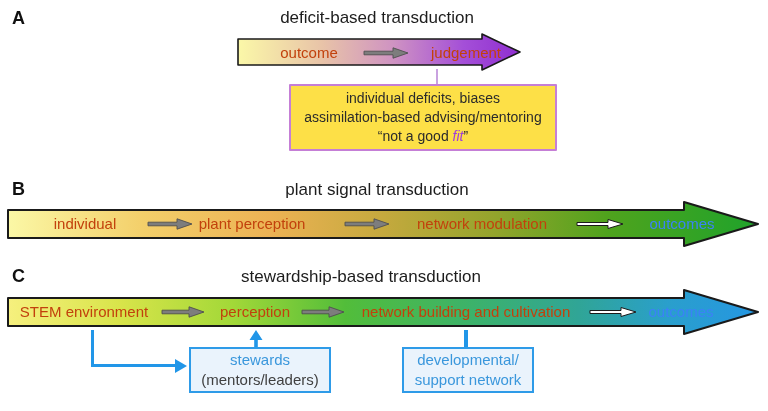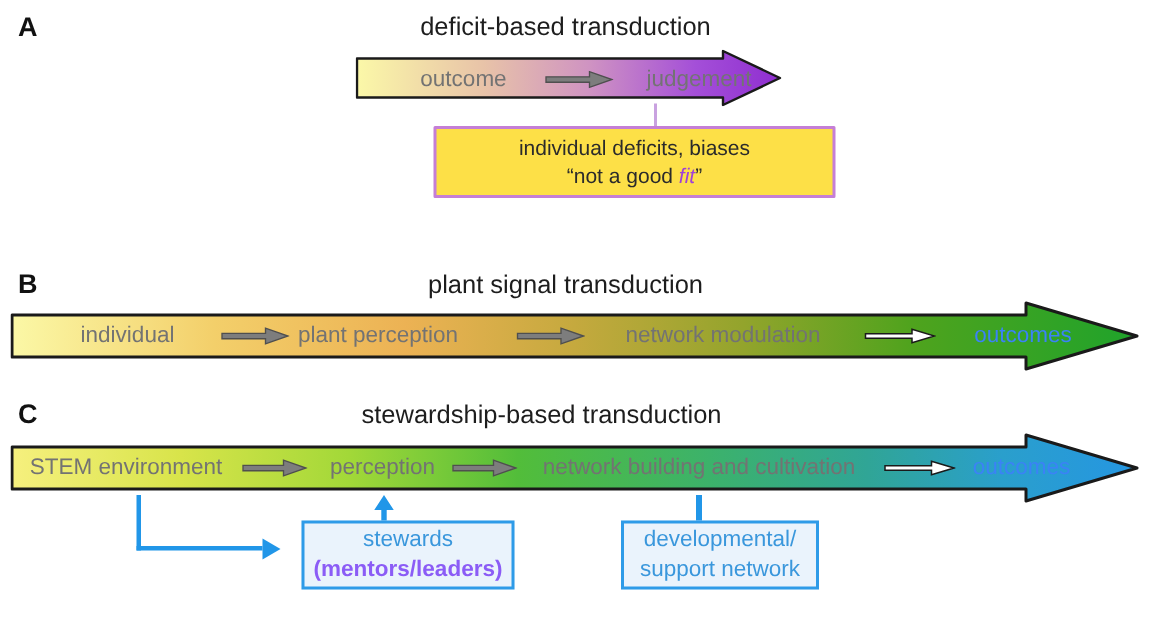--- a/index.html
+++ b/index.html
@@ -3,34 +3,34 @@
 <meta charset="utf-8">
 <style>
   html,body{margin:0;padding:0;}
   body{
     width:768px;height:411px;position:relative;background:#ffffff;
     font-family:"Liberation Sans","DejaVu Sans",sans-serif;overflow:hidden;
   }
   .abs{position:absolute;}
   .panel-label{font-size:18px;font-weight:bold;color:#111;}
   .title{font-size:17px;color:#1d1d1d;text-align:center;white-space:nowrap;}
-  .seg-label{font-size:15px;color:#737373;white-space:nowrap;transform:translateX(-50%);}
+  .seg-label{font-size:15px;color:#c2410c;white-space:nowrap;transform:translateX(-50%);}
   .seg-label.white{color:#3b82f6;}
   .arrow-icon{transform:translateX(-50%);line-height:0;}
   .note-box{
     background:#fde047;border:2px solid #c57fd6;border-radius:1px;
     text-align:center;font-size:14px;line-height:19px;color:#2b2b2b;padding:3px 6px;
   }
   .note-box .fit{font-style:italic;color:#a040d8;}
   .blue-box{
     background:#eaf3fc;border:2px solid #2e9be8;text-align:center;
-    font-size:15px;line-height:20px;padding:1px 4px;white-space:nowrap;margin-left:12px;
+    font-size:15px;line-height:20px;padding:1px 4px;white-space:nowrap;
   }
   .blue-text{color:#3a97dc;}
-  .dark-text{color:#8b5cf6;font-weight:bold;}
+  .dark-text{color:#404040;}
   .conn-purple{background:#c9a2e0;}
   .conn-blue{background:#2196e8;}
   .tri-right{
     width:0;height:0;border-top:7px solid transparent;border-bottom:7px solid transparent;
     border-left:12px solid #2196e8;
   }
 </style>
 </head>
 <body>
 
@@ -55,20 +55,21 @@
   <svg width="46" height="12" viewBox="0 0 46 12">
       <path d="M1,4.2 H30 V0.8 L45,6 L30,11.2 V7.8 H1 Z" fill="#7d7d7d" stroke="#4f4f4f" stroke-width="0.9"></path>
     </svg>
 </div>
 <div class="abs seg-label" style="left:466px;top:44px;">judgement</div>
 
 <div class="abs conn-purple" style="left:436px;top:69px;width:2px;height:16px;"></div>
 
 <div class="abs note-box" style="left:289px;top:84px;width:252px;">
   <div>individual deficits, biases</div>
+  <div>assimilation-based advising/mentoring</div>
   <div><span>“not a good </span><span class="fit">fit</span><span>”</span></div>
 </div>
 
 <div class="abs panel-label" style="left:12px;top:179px;">B</div>
 <div class="abs title" style="left:127px;top:180px;width:500px;">plant signal transduction</div>
 
 <svg class="abs" style="left:7px;top:200px;" width="754" height="48" viewBox="0 0 754 48">
   <defs>
     <linearGradient id="gradB" x1="0" y1="0" x2="1" y2="0">
       <stop offset="0%" stop-color="#fbf8a6"></stop>

